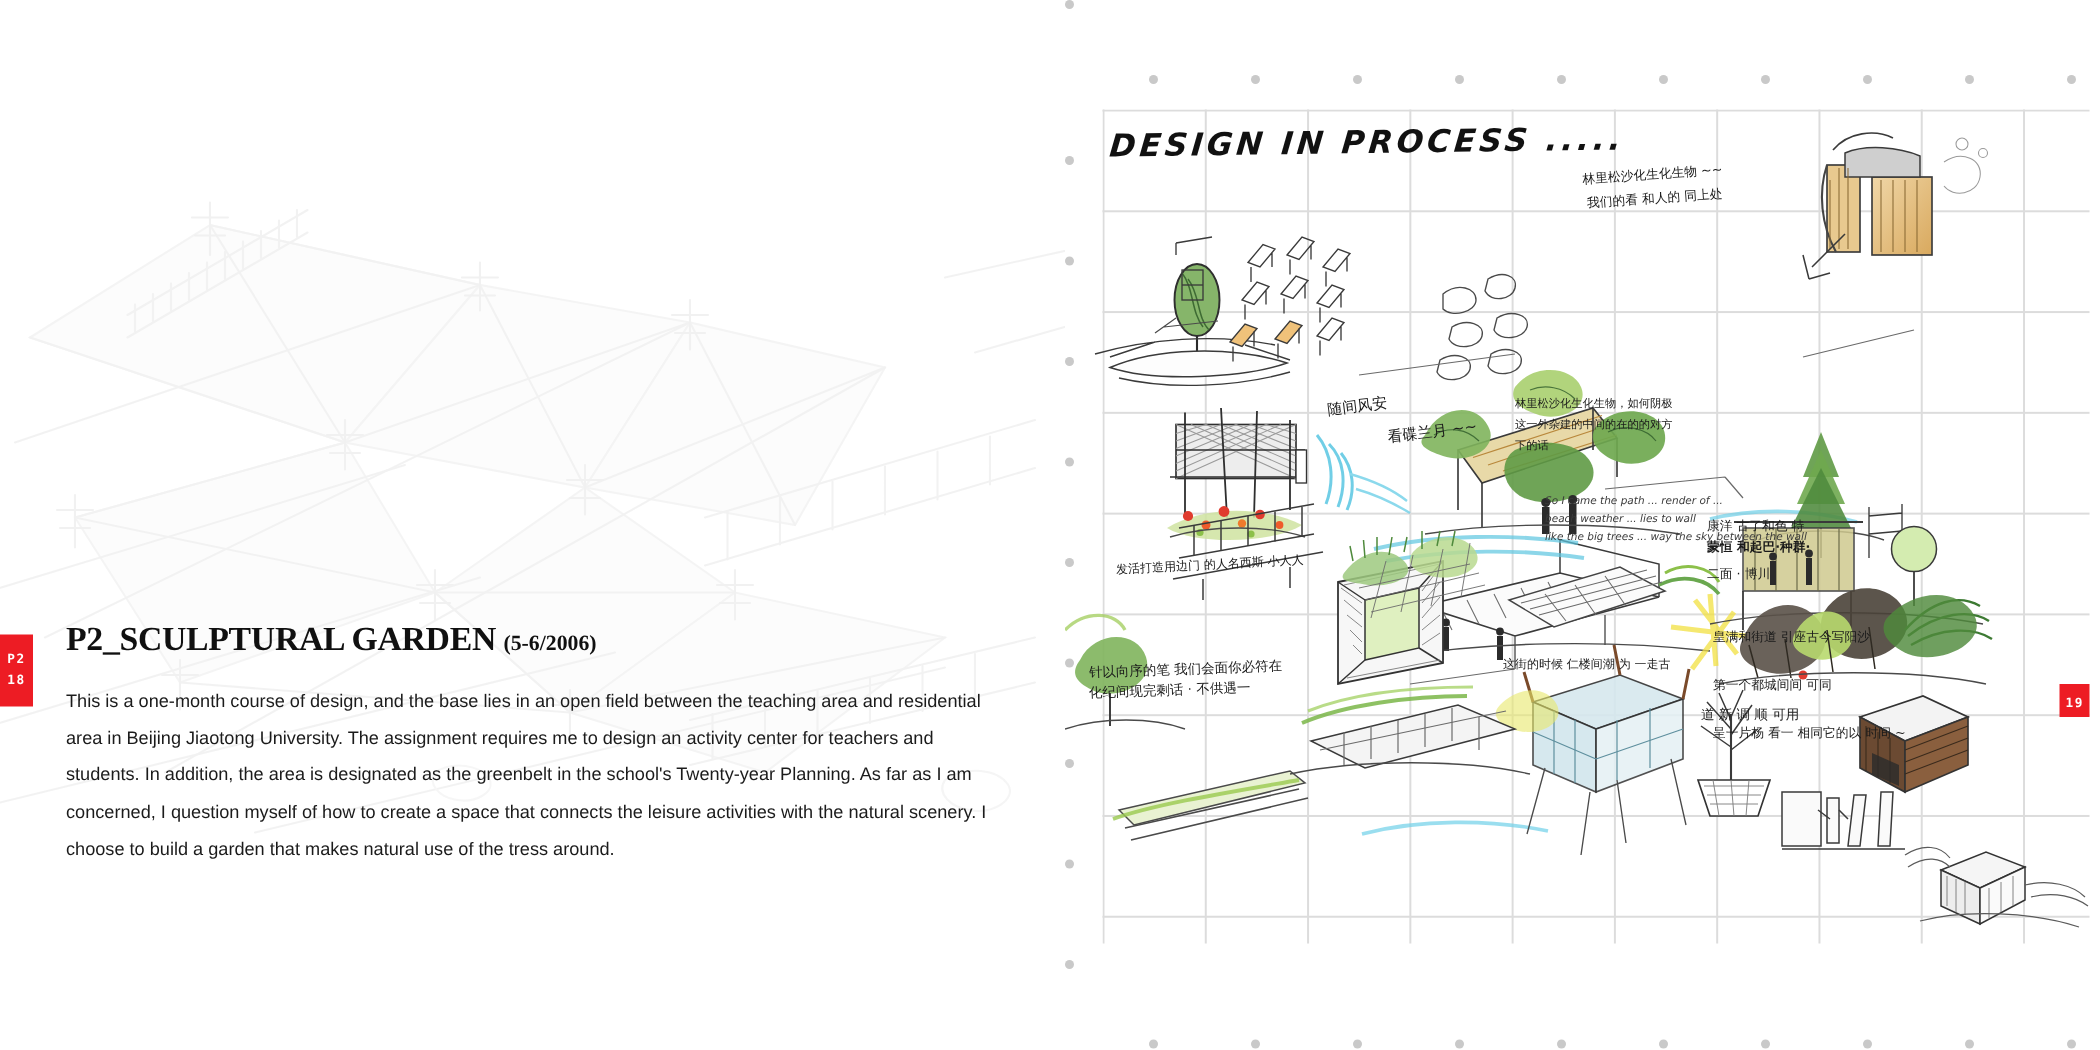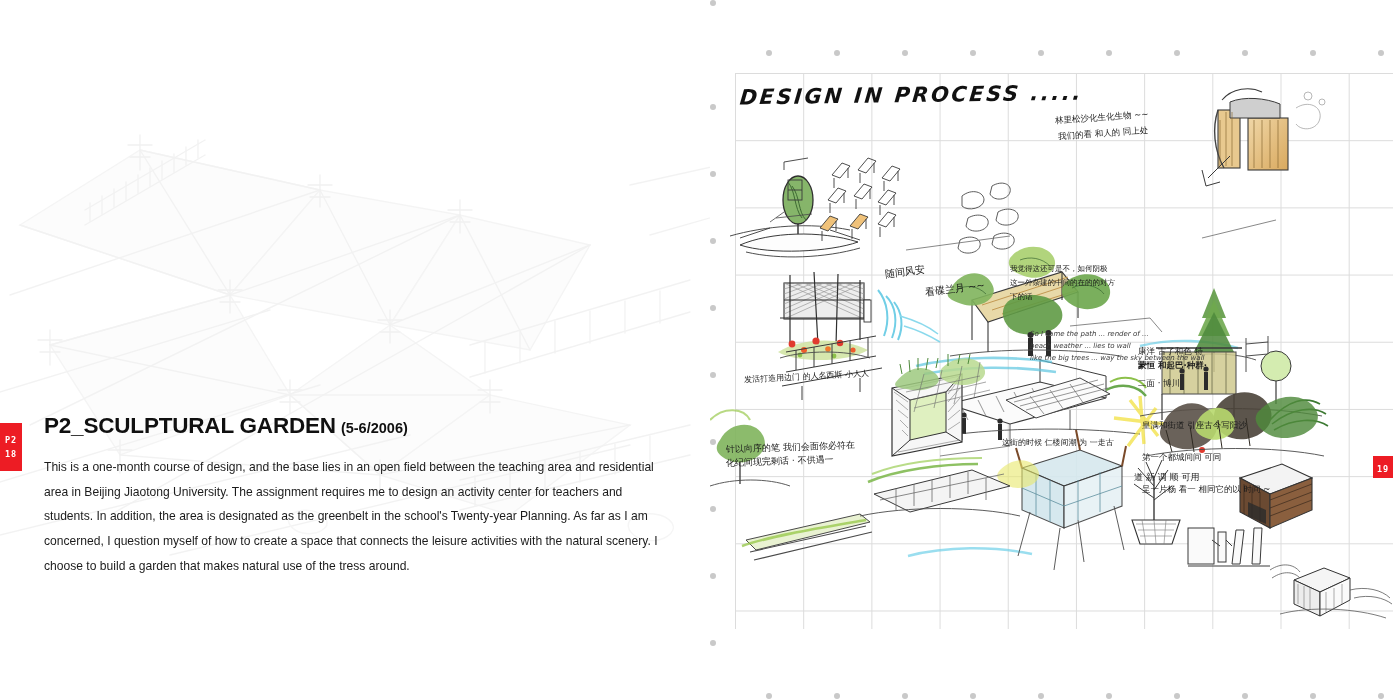--- a/index.html
+++ b/index.html
@@ -56,20 +56,21 @@
     width: 620px;
   }
   #project-title {
     margin: 0; padding: 0;
     font-size: 22.5px;
     font-weight: bold;
     letter-spacing: -0.2px;
     color: #101010;
     line-height: 1.1;
     white-space: nowrap;
+    font-family: Liberation Serif, serif;
   }
   #project-title .date {
     font-size: 14.5px;
     font-weight: bold;
     letter-spacing: 0px;
     margin-left: 5px;
   }
   #project-description {
     margin: 16px 0 0 0;
     font-size: 12.1px;
@@ -582,21 +583,21 @@
           <path d="M230,456 L300,446"></path>
         </g>
       </svg>
     </div>
 
     <div class="hand-note" style="left:175px; top:266px; font-size:10px; transform:rotate(-7deg);">随间风安</div>
     <div class="hand-note" style="left:215px; top:283px; font-size:10px; transform:rotate(-7deg);">看碟兰月 ~~</div>
     <div class="hand-note" style="left:345px; top:112px; font-size:8.5px; transform:rotate(-4deg);">林里松沙化生化生物 ~~</div>
     <div class="hand-note" style="left:348px; top:128px; font-size:8.5px; transform:rotate(-4deg);">我们的看 和人的 同上处</div>
     <div class="hand-note" style="left:34px; top:372px; font-size:8px; transform:rotate(-3deg);">发活打造用边门 的人名西斯 小人人</div>
-    <div class="hand-note" style="left:300px; top:264px; font-size:7.5px;">我觉得这还可是不，如何阴极</div>
+    <div class="hand-note" style="left:300px; top:264px; font-size:7.5px;">林里松沙化生化生物，如何阴极</div>
     <div class="hand-note" style="left:300px; top:278px; font-size:7.5px;">这一外杂建的中间的在的的对方</div>
     <div class="hand-note" style="left:300px; top:292px; font-size:7.5px;">下的话</div>
     <div class="hand-note" style="left:16px; top:442px; font-size:9px; transform:rotate(-2deg);">针以向序的笔 我们会面你必符在</div>
     <div class="hand-note" style="left:16px; top:456px; font-size:9px; transform:rotate(-2deg);">化纪间现完剩话 · 不供遇一</div>
     <div class="hand-note" style="left:292px; top:438px; font-size:8px;text-align:right;">这街的时候 仁楼间潮 为 一走古</div>
     <div class="hand-note" style="left:432px; top:420px; font-size:8.5px;">皇满和街道 引座古今写阳沙</div>
     <div class="hand-note" style="left:432px; top:436px; font-size:8.5px;margin-top:48px;">呈一片杨 看一 相同它的以 时间 ~</div>
     <div class="hand-note" style="left:432px; top:452px; font-size:8.5px;">第一个都城间间 可同</div>
     <div class="hand-note" style="left:424px; top:472px; font-size:9px;">道 新 调 顺 可用</div>
     <div class="hand-note" style="left:428px; top:346px; font-size:8.5px;">康洋 古了和色 特</div>

